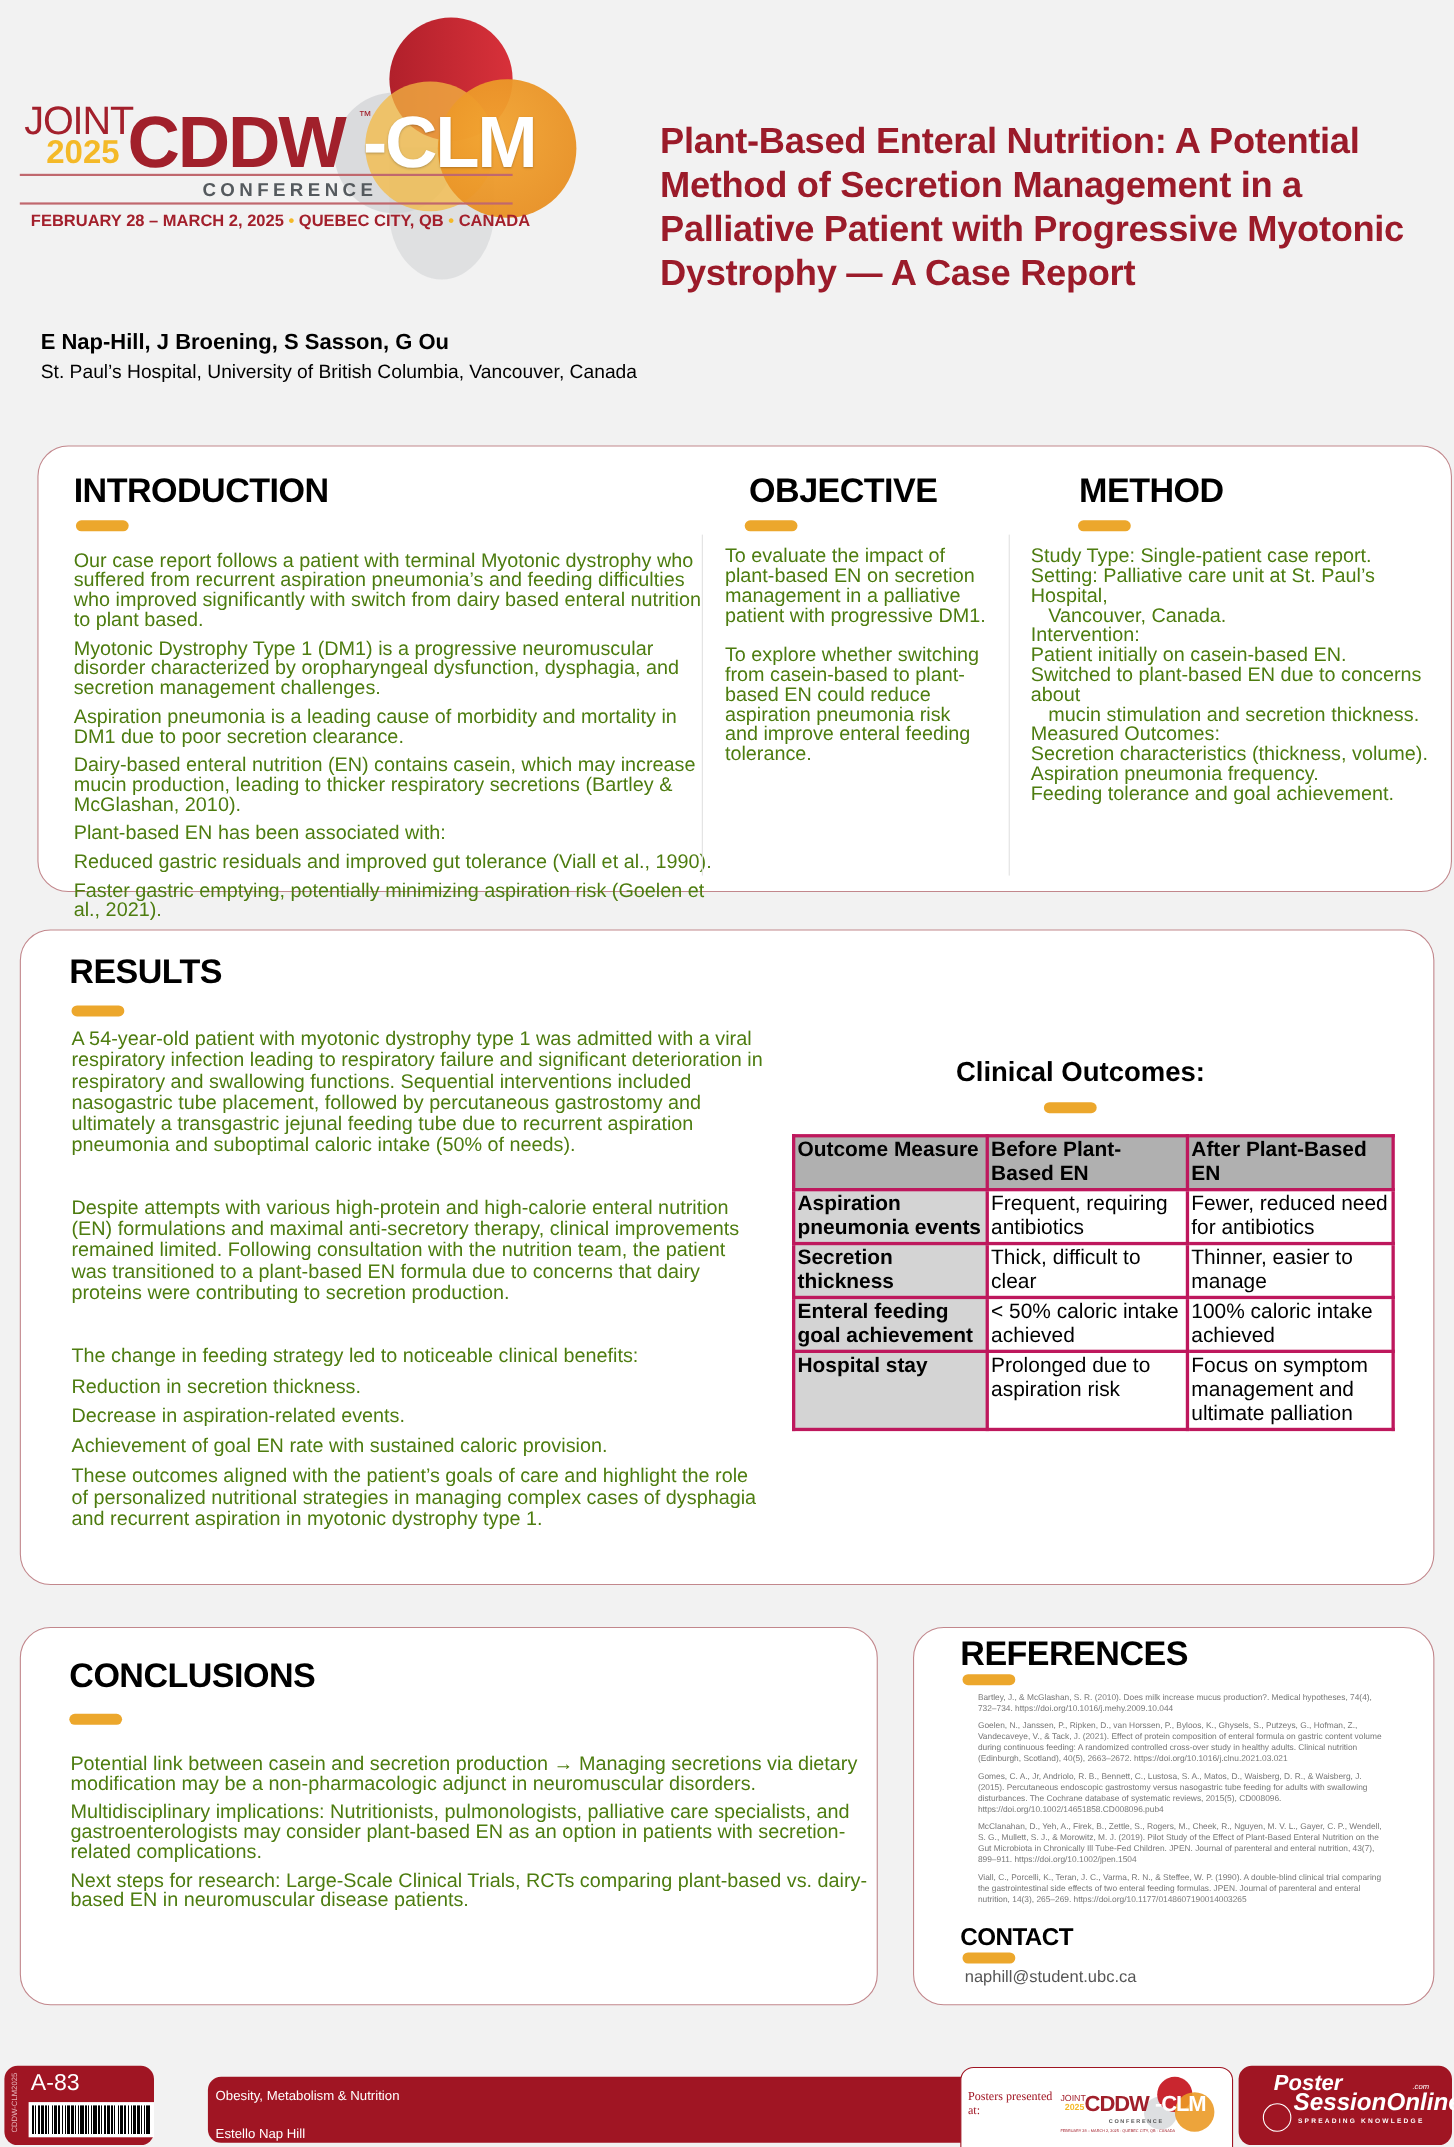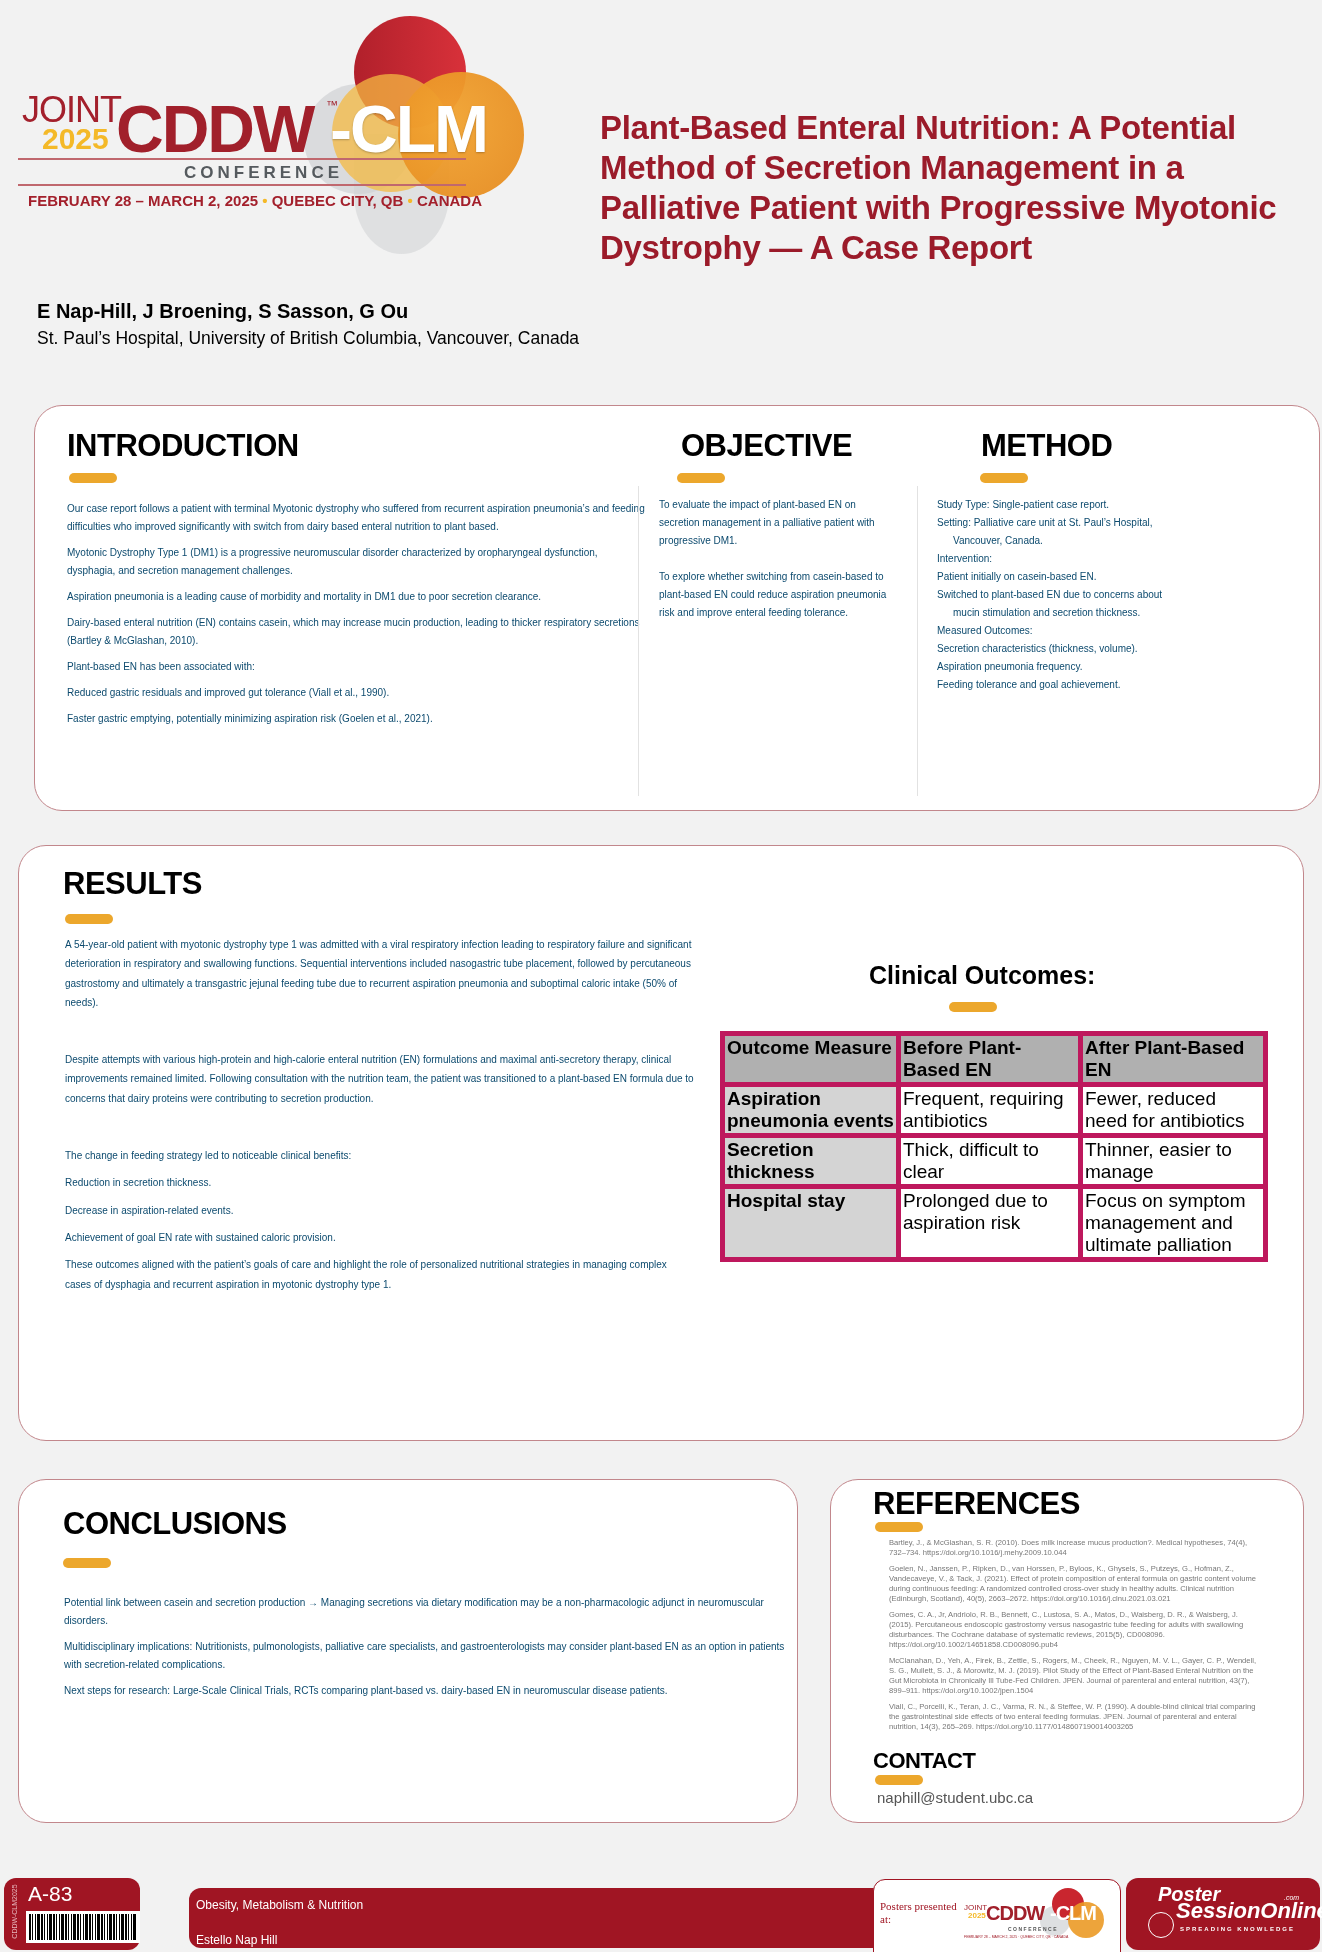--- a/index.html
+++ b/index.html
@@ -42,28 +42,28 @@
     .title { left: 600px; top: 108px; width: 710px; font-size: 33px; font-weight: bold;
       color: #9b1b2a; line-height: 40px; letter-spacing: -0.3px; }
 
     .authors { left: 37px; top: 300px; font-size: 20px; font-weight: bold; }
     .affil { left: 37px; top: 328px; font-size: 17.5px; }
 
     
     .panel { background: #fff; border: 1.5px solid #c2878c; border-radius: 28px; }
     .heading { position: absolute; font-weight: bold; font-size: 31px; letter-spacing: -0.5px; color: #000; }
     .accent { position: absolute; width: 48px; height: 10px; border-radius: 5px; background: #eca72c; }
-    .body-text { position: absolute; color: #0c4a6e; font-size: 10px; line-height: 18px; }
+    .body-text { position: absolute; color: #4d7c0f; font-size: 18px; line-height: 18px; }
     .body-text p { margin-bottom: 8px; }
     .vdiv { position: absolute; width: 1px; background: #e2e2e2; }
 
     
     .outcomes { position: absolute; left: 720px; top: 1031px; width: 548px; border-collapse: collapse;
       font-size: 19px; line-height: 22px; }
-    .outcomes th, .outcomes td { border: 5px solid #be185d; vertical-align: top; text-align: left; padding: 1px 2px; }
+    .outcomes th, .outcomes td { border: 3px solid #be185d; vertical-align: top; text-align: left; padding: 1px 2px; }
     .outcomes th { background: #b0b0b0; font-weight: bold; }
     .outcomes td.rowhead { background: #d4d4d4; font-weight: bold; }
     .outcomes td { background: #fff; }
 
     
     .refs { position: absolute; left: 876px; top: 1538px; width: 386px; font-size: 7.6px; line-height: 10px; color: #777; }
     .refs p { margin-bottom: 6px; margin-left: 13px; }
 
     
     .foot-red { background: #a01523; border-radius: 12px; }
@@ -199,20 +199,25 @@
       <td class="rowhead">Aspiration pneumonia events</td>
       <td>Frequent, requiring antibiotics</td>
       <td>Fewer, reduced need for antibiotics</td>
     </tr>
     <tr>
       <td class="rowhead">Secretion thickness</td>
       <td>Thick, difficult to clear</td>
       <td>Thinner, easier to manage</td>
     </tr>
     <tr>
+      <td class="rowhead">Enteral feeding goal achievement</td>
+      <td>&lt; 50% caloric intake achieved</td>
+      <td>100% caloric intake achieved</td>
+    </tr>
+    <tr>
       <td class="rowhead">Hospital stay</td>
       <td>Prolonged due to aspiration risk</td>
       <td>Focus on symptom management and ultimate palliation</td>
     </tr>
   </tbody>
 </table>
 
 <section class="abs panel" style="left:18px;top:1479px;width:780px;height:344px;">
   <h2 class="heading" style="left:44px;top:26px;">CONCLUSIONS</h2>
   <div class="accent" style="left:44px;top:78px;"></div>

